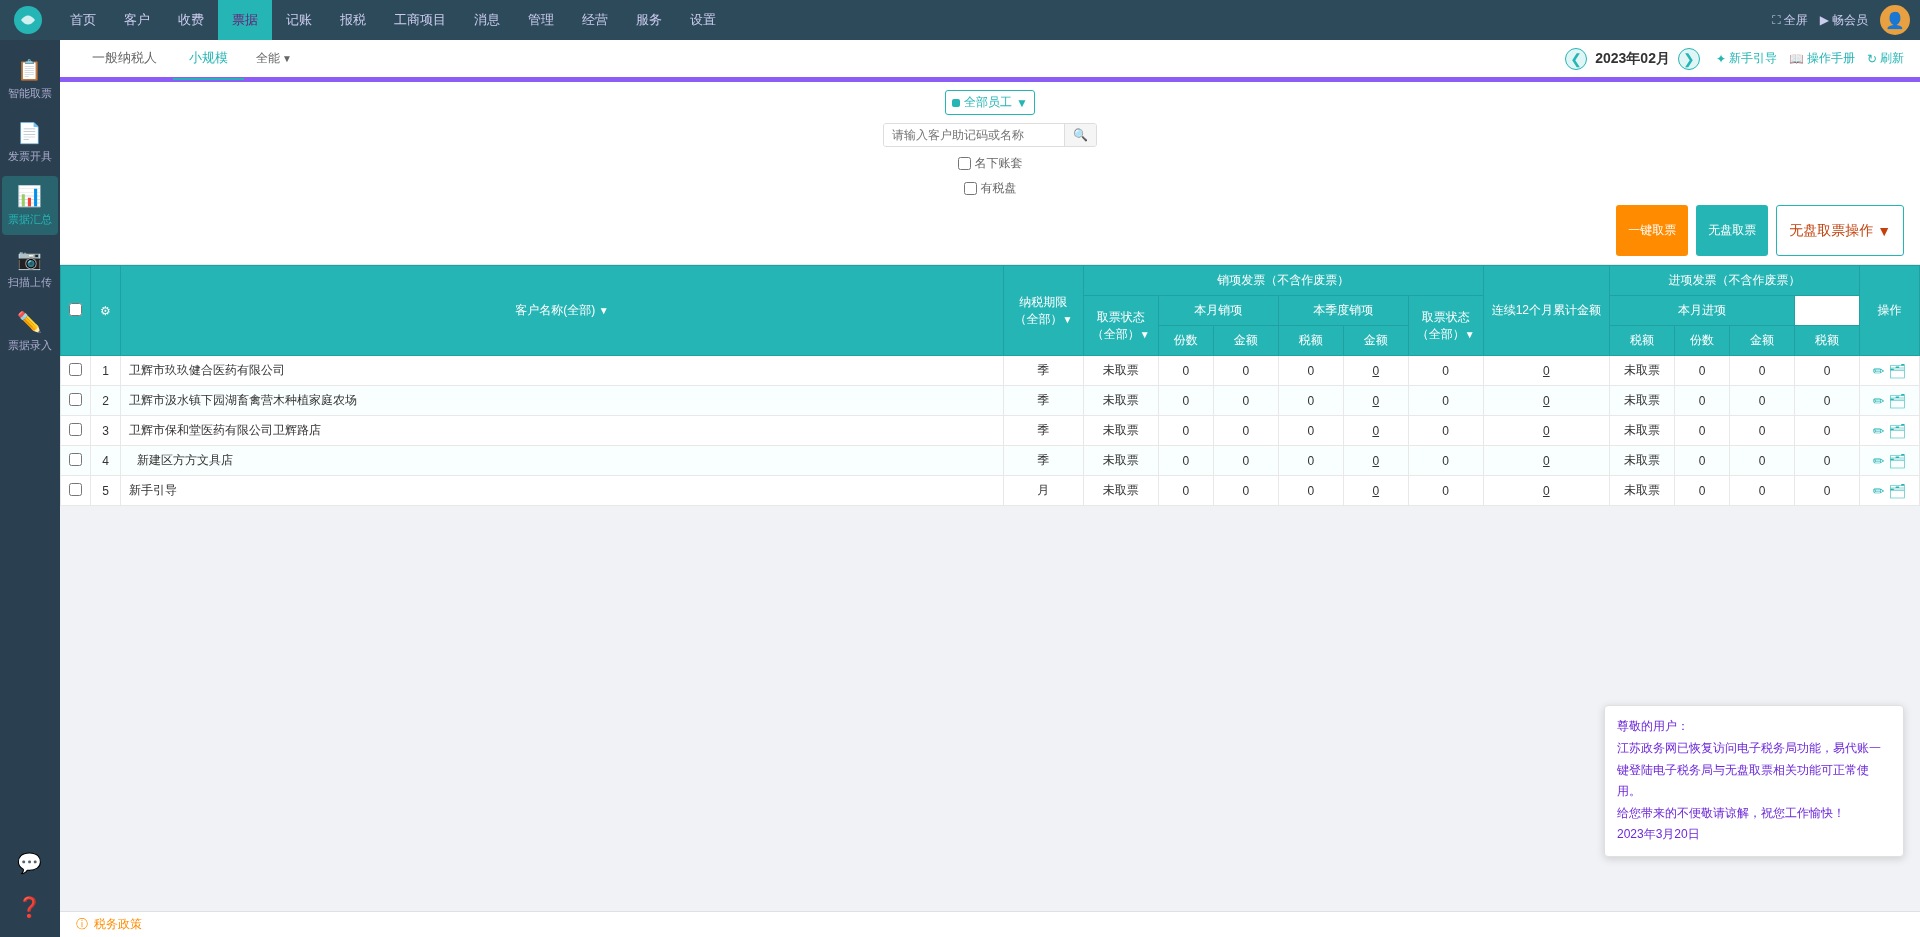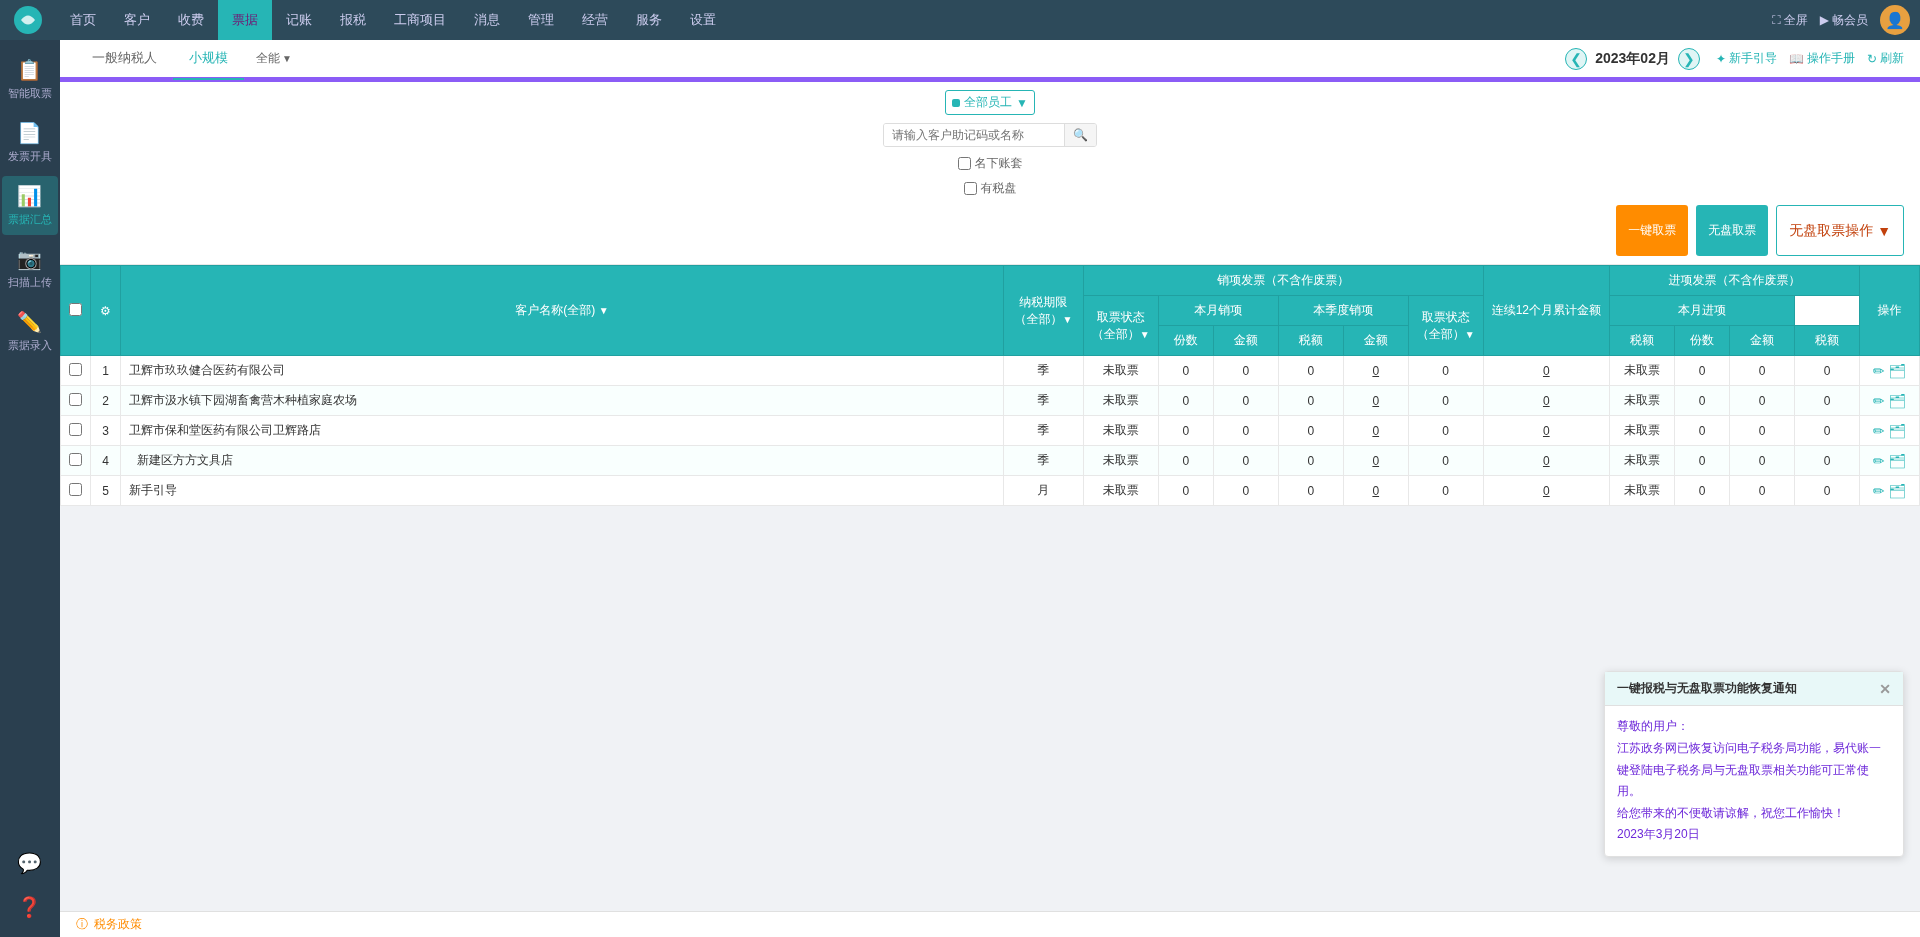--- a/index.html
+++ b/index.html
@@ -569,18 +569,14 @@
 
     <div class="status-bar">
       <span class="info-icon">ⓘ</span>
       <span style="cursor:pointer;">税务政策</span>
     </div>
 
   </div>
 </div>
 
 <div class="notification-popup">
-  <div class="notification-header">
-    <span>一键报税与无盘取票功能恢复通知</span>
-    <span class="notification-close">✕</span>
-  </div>
   <div class="notification-body" id="notification-body">尊敬的用户：<br>    江苏政务网已恢复访问电子税务局功能，易代账一键登陆电子税务局与无盘取票相关功能可正常使用。<br>    给您带来的不便敬请谅解，祝您工作愉快！<br>2023年3月20日</div>
 </div>
 
 </body></html>

